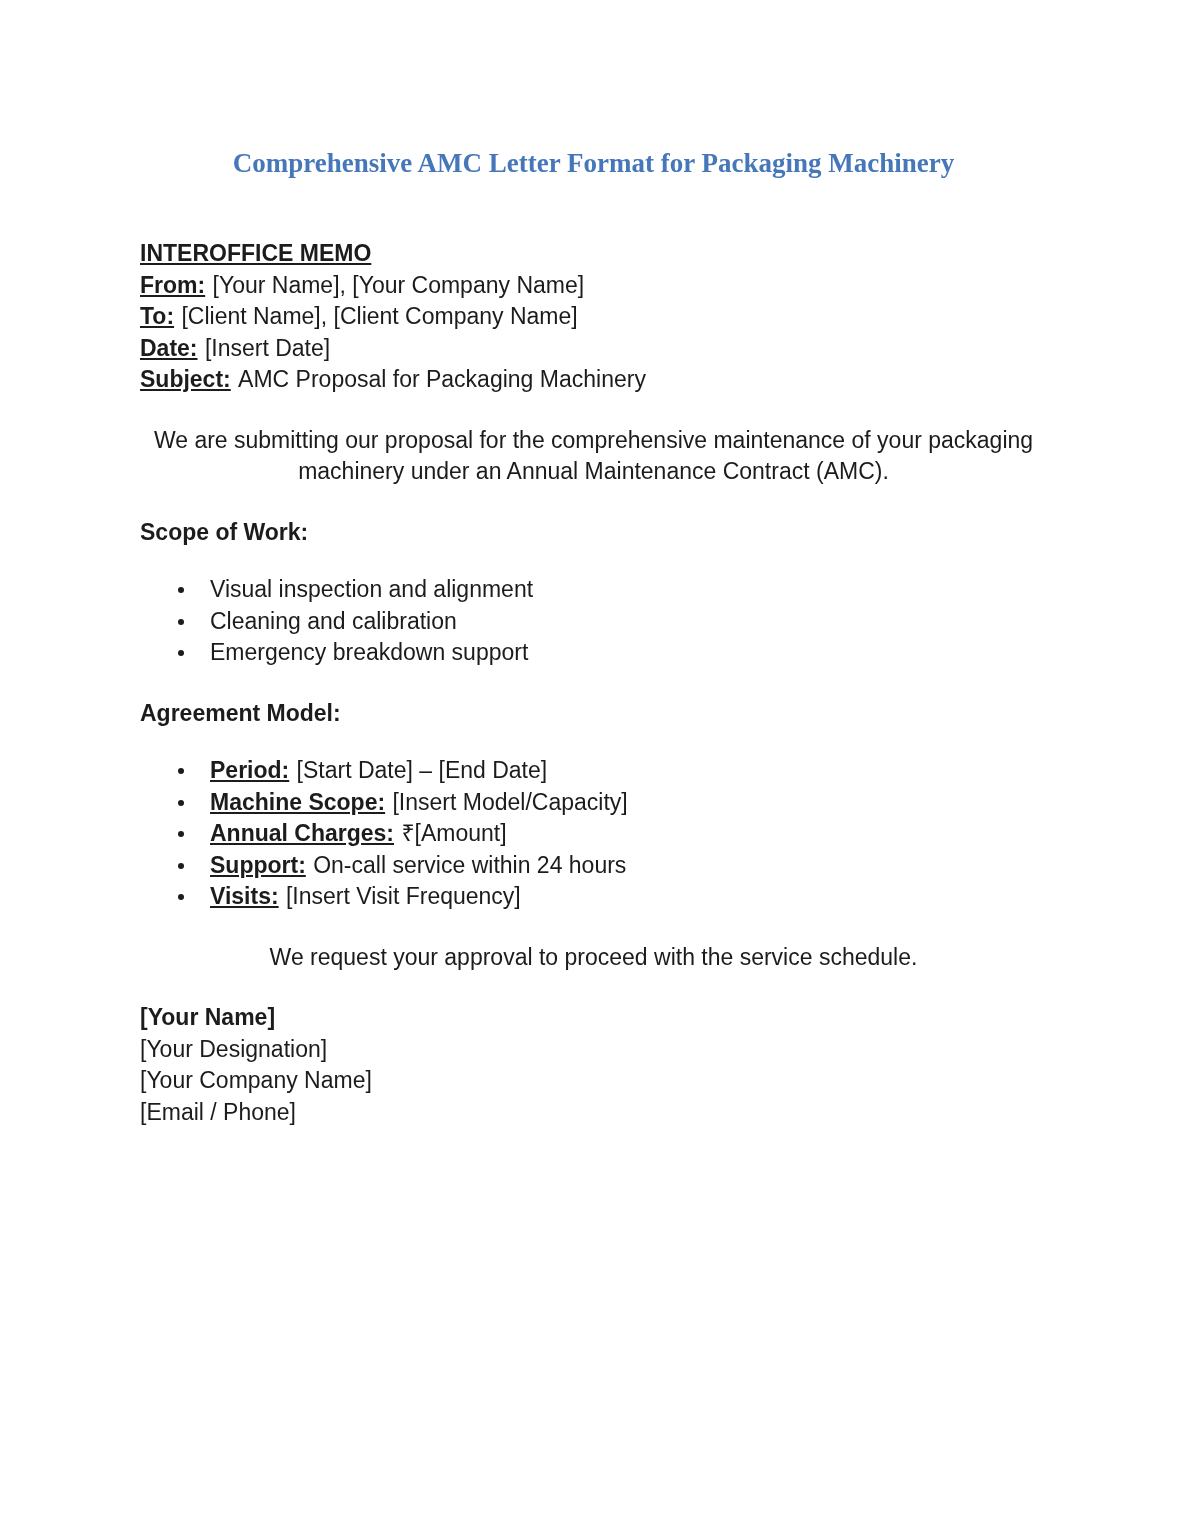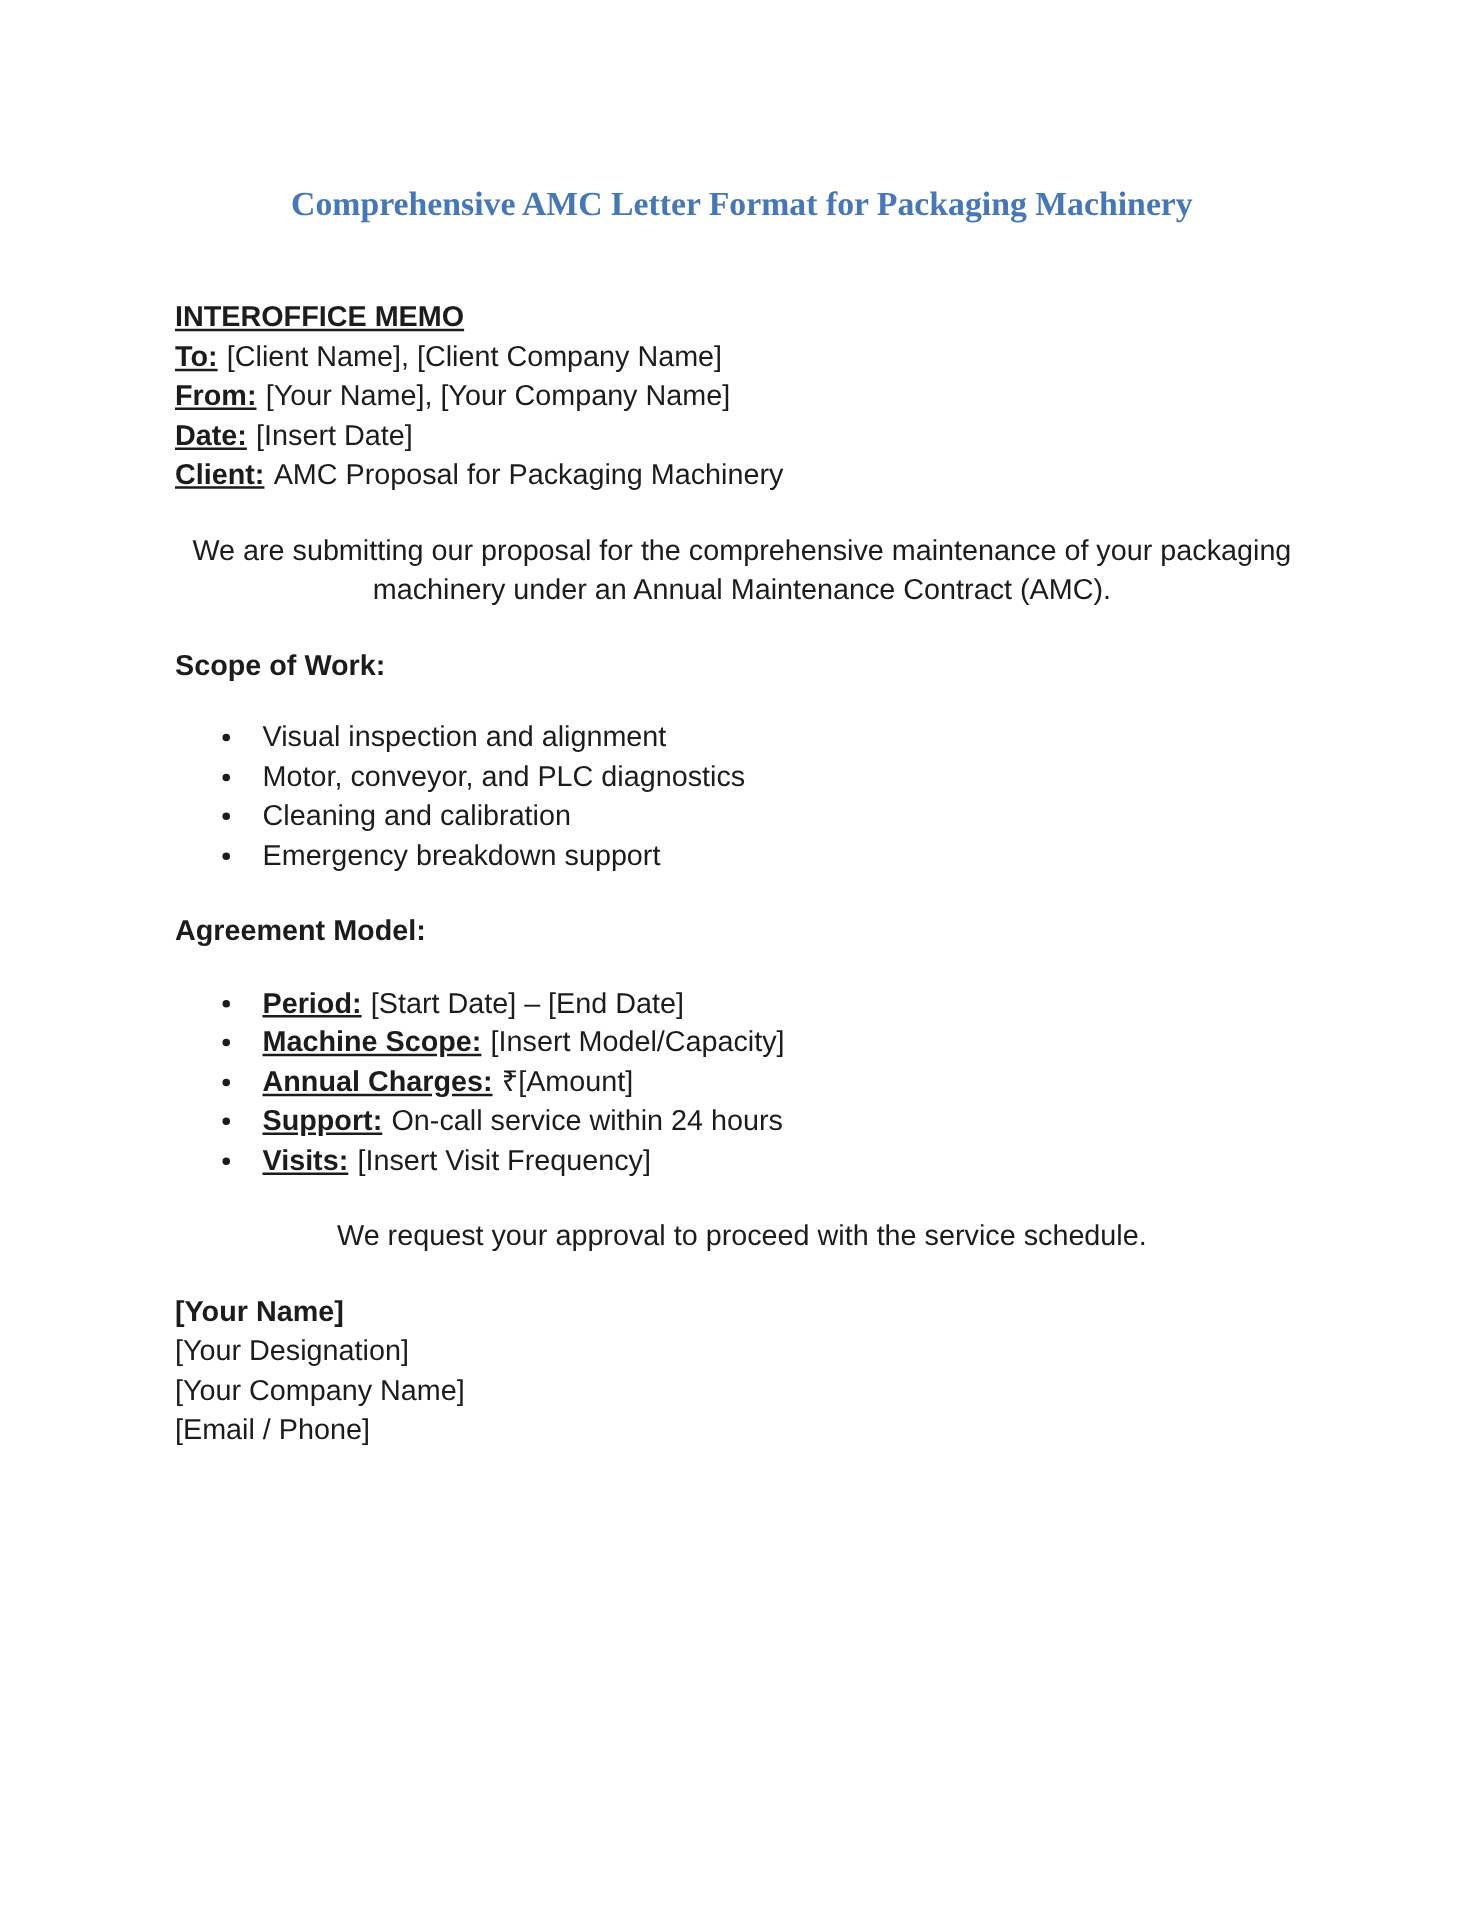--- a/index.html
+++ b/index.html
@@ -57,40 +57,39 @@
 </head>
 <body>
 
 <div class="page">
 
   <h1 class="doc-title">Comprehensive AMC Letter Format for Packaging Machinery</h1>
 
   <div class="memo-block">
     <div class="line lbl">INTEROFFICE MEMO</div>
     <div class="line">
-      <span class="lbl">To:</span><span>[Client Name], [Client Company Name]</span>
+      <span class="lbl">From:</span><span>[Your Name], [Your Company Name]</span>
     </div>
     <div class="line">
-      <span class="lbl">From:</span><span>[Your Name], [Your Company Name]</span>
+      <span class="lbl">To:</span><span>[Client Name], [Client Company Name]</span>
     </div>
     <div class="line">
       <span class="lbl">Date:</span><span>[Insert Date]</span>
     </div>
     <div class="line">
-      <span class="lbl">Client:</span><span>AMC Proposal for Packaging Machinery</span>
+      <span class="lbl">Subject:</span><span>AMC Proposal for Packaging Machinery</span>
     </div>
   </div>
 
   <p class="para">We are submitting our proposal for the comprehensive maintenance of your packaging machinery under an Annual Maintenance Contract (AMC).</p>
 
   <div class="section-heading">Scope of Work:</div>
 
   <ul class="bullets">
     <li>Visual inspection and alignment</li>
-    <li>Motor, conveyor, and PLC diagnostics</li>
     <li>Cleaning and calibration</li>
     <li>Emergency breakdown support</li>
   </ul>
 
   <div class="section-heading">Agreement Model:</div>
 
   <ul class="bullets">
     <li>
       <span class="lbl">Period:</span><span>[Start Date] – [End Date]</span>
     </li>

